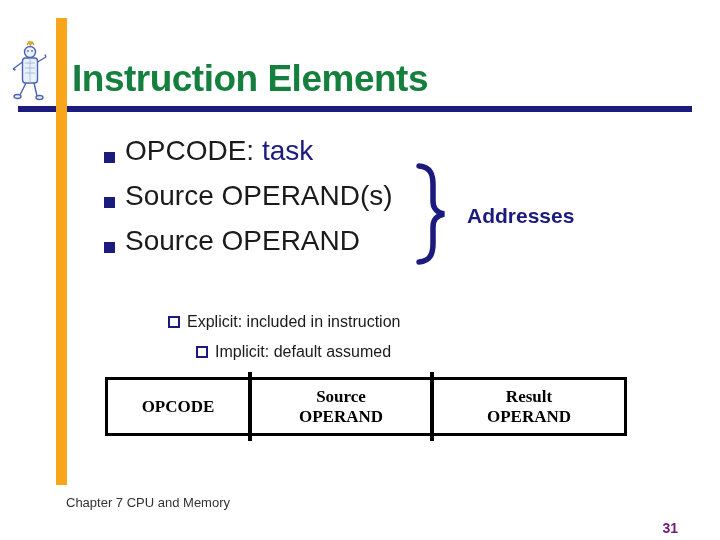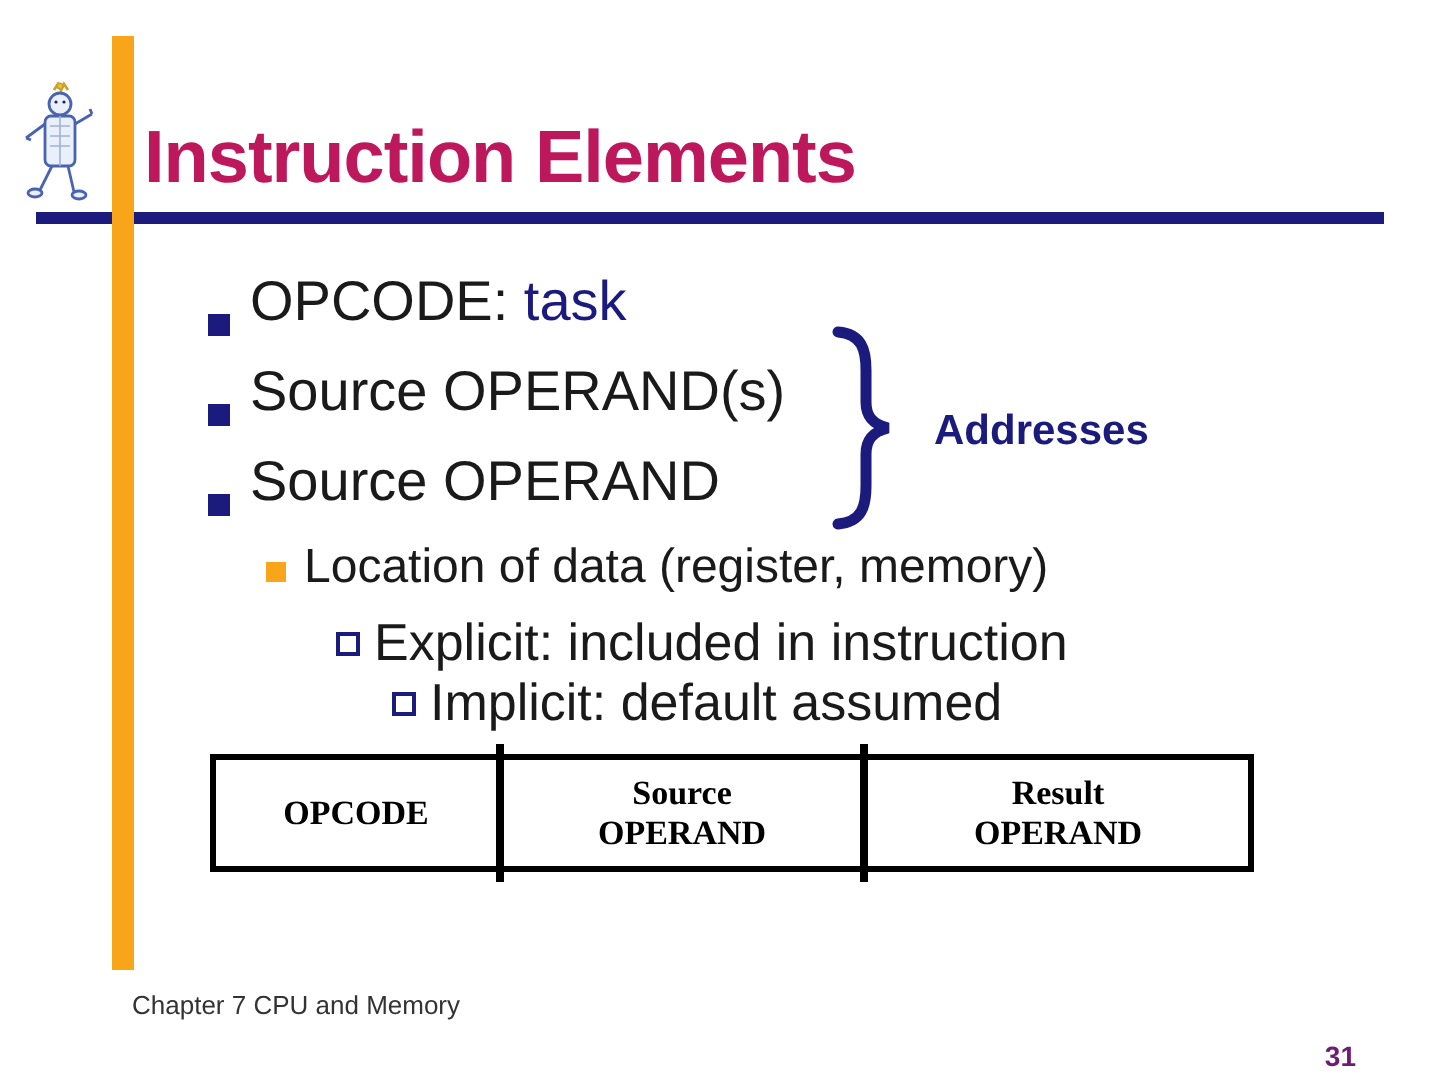--- a/index.html
+++ b/index.html
@@ -7,43 +7,43 @@
     position:relative;width:720px;height:540px;background:#ffffff;
     font-family:"Liberation Sans",sans-serif;overflow:hidden;
   }
   
   .vbar{position:absolute;left:56px;top:18px;width:11px;height:467px;background:#F9A51A;z-index:3;}
   
   .mascot{position:absolute;left:10px;top:40px;width:40px;height:64px;z-index:2;}
   
   .title{
     position:absolute;left:72px;top:58px;font-size:37px;font-weight:bold;
-    color:#be185d;letter-spacing:-0.5px;white-space:nowrap;z-index:2;
+    color:#15803d;letter-spacing:-0.5px;white-space:nowrap;z-index:2;
   }
   .hrule{position:absolute;left:18px;top:106px;width:674px;height:6px;background:#1B1B7E;z-index:1;}
   
-  .b1{position:absolute;left:104px;display:flex;align-items:flex-end;white-space:nowrap;}
+  .b1{position:absolute;left:104px;display:flex;align-items:center;white-space:nowrap;}
   .b1 .sq{width:11px;height:11px;background:#1B1B7E;margin-top:12px;flex:0 0 auto;}
   .b1 .txt{margin-left:10px;font-size:28px;color:#1a1a1a;line-height:34px;}
   .b1 .accent{color:#1B1B7E;}
   .row1{top:134px;} .row2{top:179px;} .row3{top:224px;}
   
   .brace{position:absolute;left:416px;top:162px;width:34px;height:104px;}
   .brace-label{
     position:absolute;left:467px;top:204px;font-size:21px;font-weight:bold;
     color:#1B1B7E;white-space:nowrap;
   }
   
   .b2{position:absolute;left:133px;top:269px;display:flex;align-items:flex-start;white-space:nowrap;}
   .b2 .sq{width:10px;height:10px;background:#F9A51A;margin-top:12px;flex:0 0 auto;}
   .b2 .txt{margin-left:9px;font-size:24px;color:#1a1a1a;line-height:30px;}
   
   .b3{position:absolute;left:168px;display:flex;align-items:flex-start;white-space:nowrap;}
   .b3 .sq{width:8px;height:8px;border:2px solid #1B1B7E;background:#fff;margin-top:7px;flex:0 0 auto;}
-  .b3 .txt{margin-left:7px;font-size:26px;color:#1a1a1a;line-height:25px;}
+  .b3 .txt{margin-left:7px;font-size:16px;color:#1a1a1a;line-height:25px;}
   .row4{top:309px;} .row5{top:339px;padding-left:28px;}
   
   .optable{position:absolute;left:105px;top:377px;width:522px;height:63px;}
   .optable .outer{position:absolute;left:0;top:0;width:522px;height:59px;border:3px solid #000;box-sizing:border-box;}
   .optable .div1{position:absolute;left:143px;top:-5px;width:4px;height:69px;background:#000;}
   .optable .div2{position:absolute;left:325px;top:-5px;width:4px;height:69px;background:#000;}
   .optable .cell{
     position:absolute;top:3px;height:53px;display:flex;flex-direction:column;
     align-items:center;justify-content:center;font-family:"Liberation Serif",serif;
     font-weight:bold;font-size:17px;line-height:20px;color:#000;text-align:center;
@@ -92,24 +92,20 @@
   <div class="b1 row3">
     <span class="sq"></span>
     <span class="txt"><span>Source OPERAND</span><span class="accent"></span></span>
   </div>
 
   <svg class="brace" viewBox="0 0 34 104">
     <path d="M3,4 C15,5 17,13 17,23 L17,39 C17,46 20,50 28,52 C20,54 17,58 17,65 L17,81 C17,91 15,99 3,100" fill="none" stroke="#1B1B7E" stroke-width="5.5" stroke-linecap="round"></path>
   </svg>
   <div class="brace-label">Addresses</div>
 
-  <div class="b2">
-    <span class="sq"></span>
-    <span class="txt">Location of data (register, memory)</span>
-  </div>
 
   <div class="b3 row4">
     <span class="sq"></span>
     <span class="txt">Explicit: included in instruction</span>
   </div>
   <div class="b3 row5">
     <span class="sq"></span>
     <span class="txt">Implicit: default assumed</span>
   </div>
 

